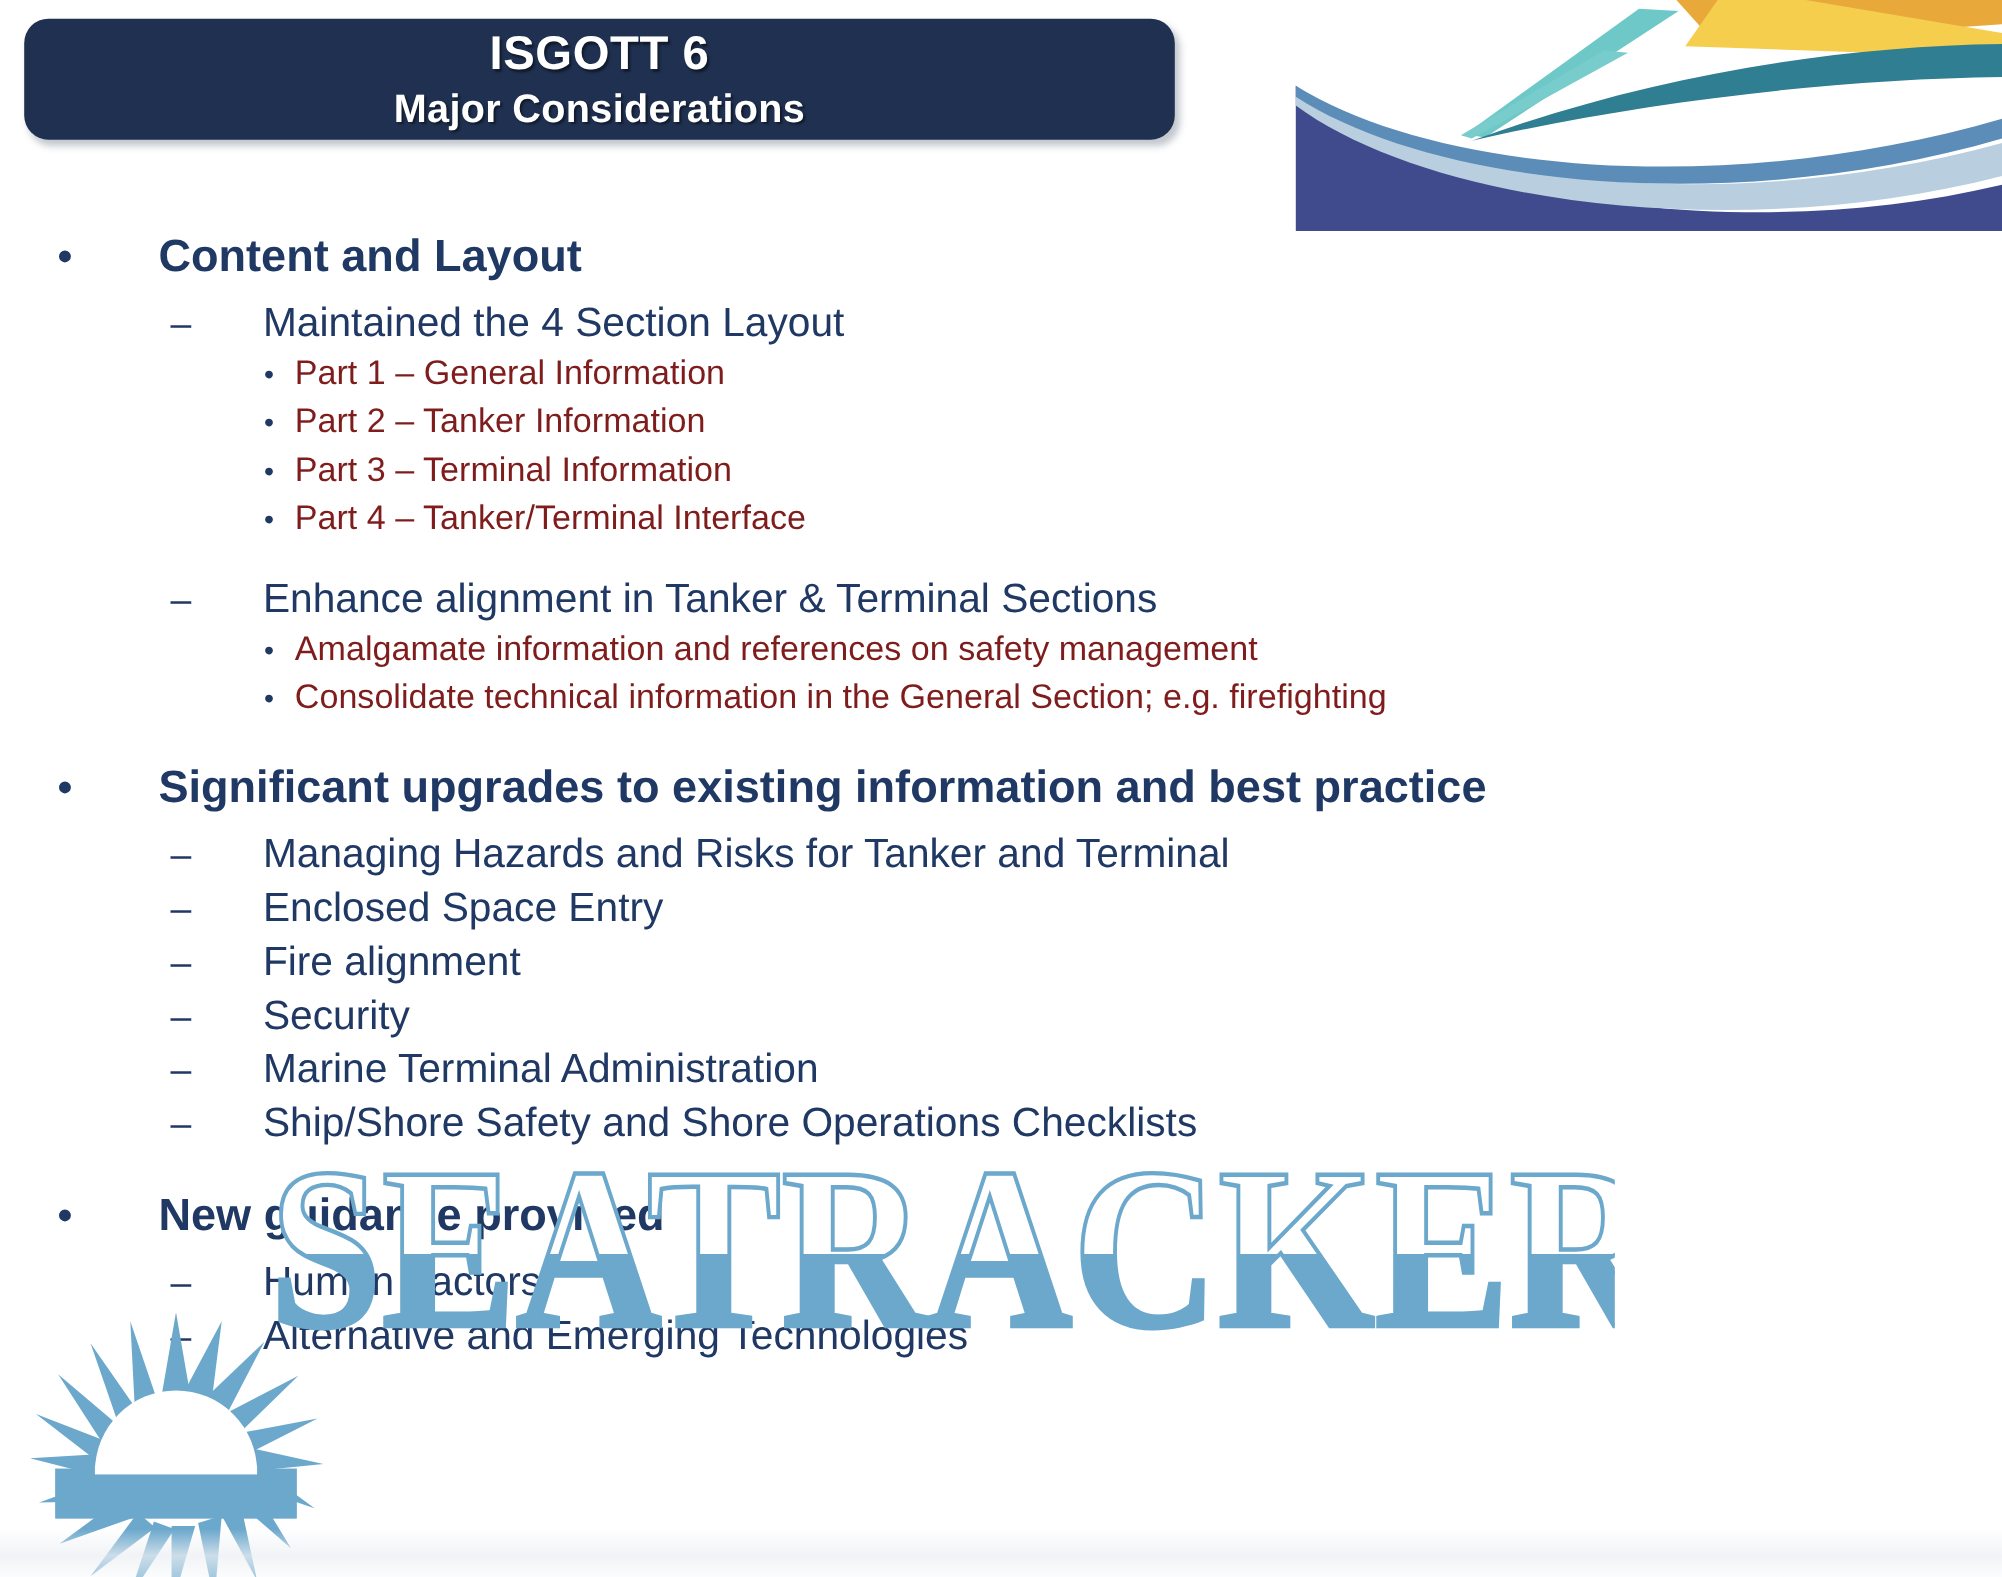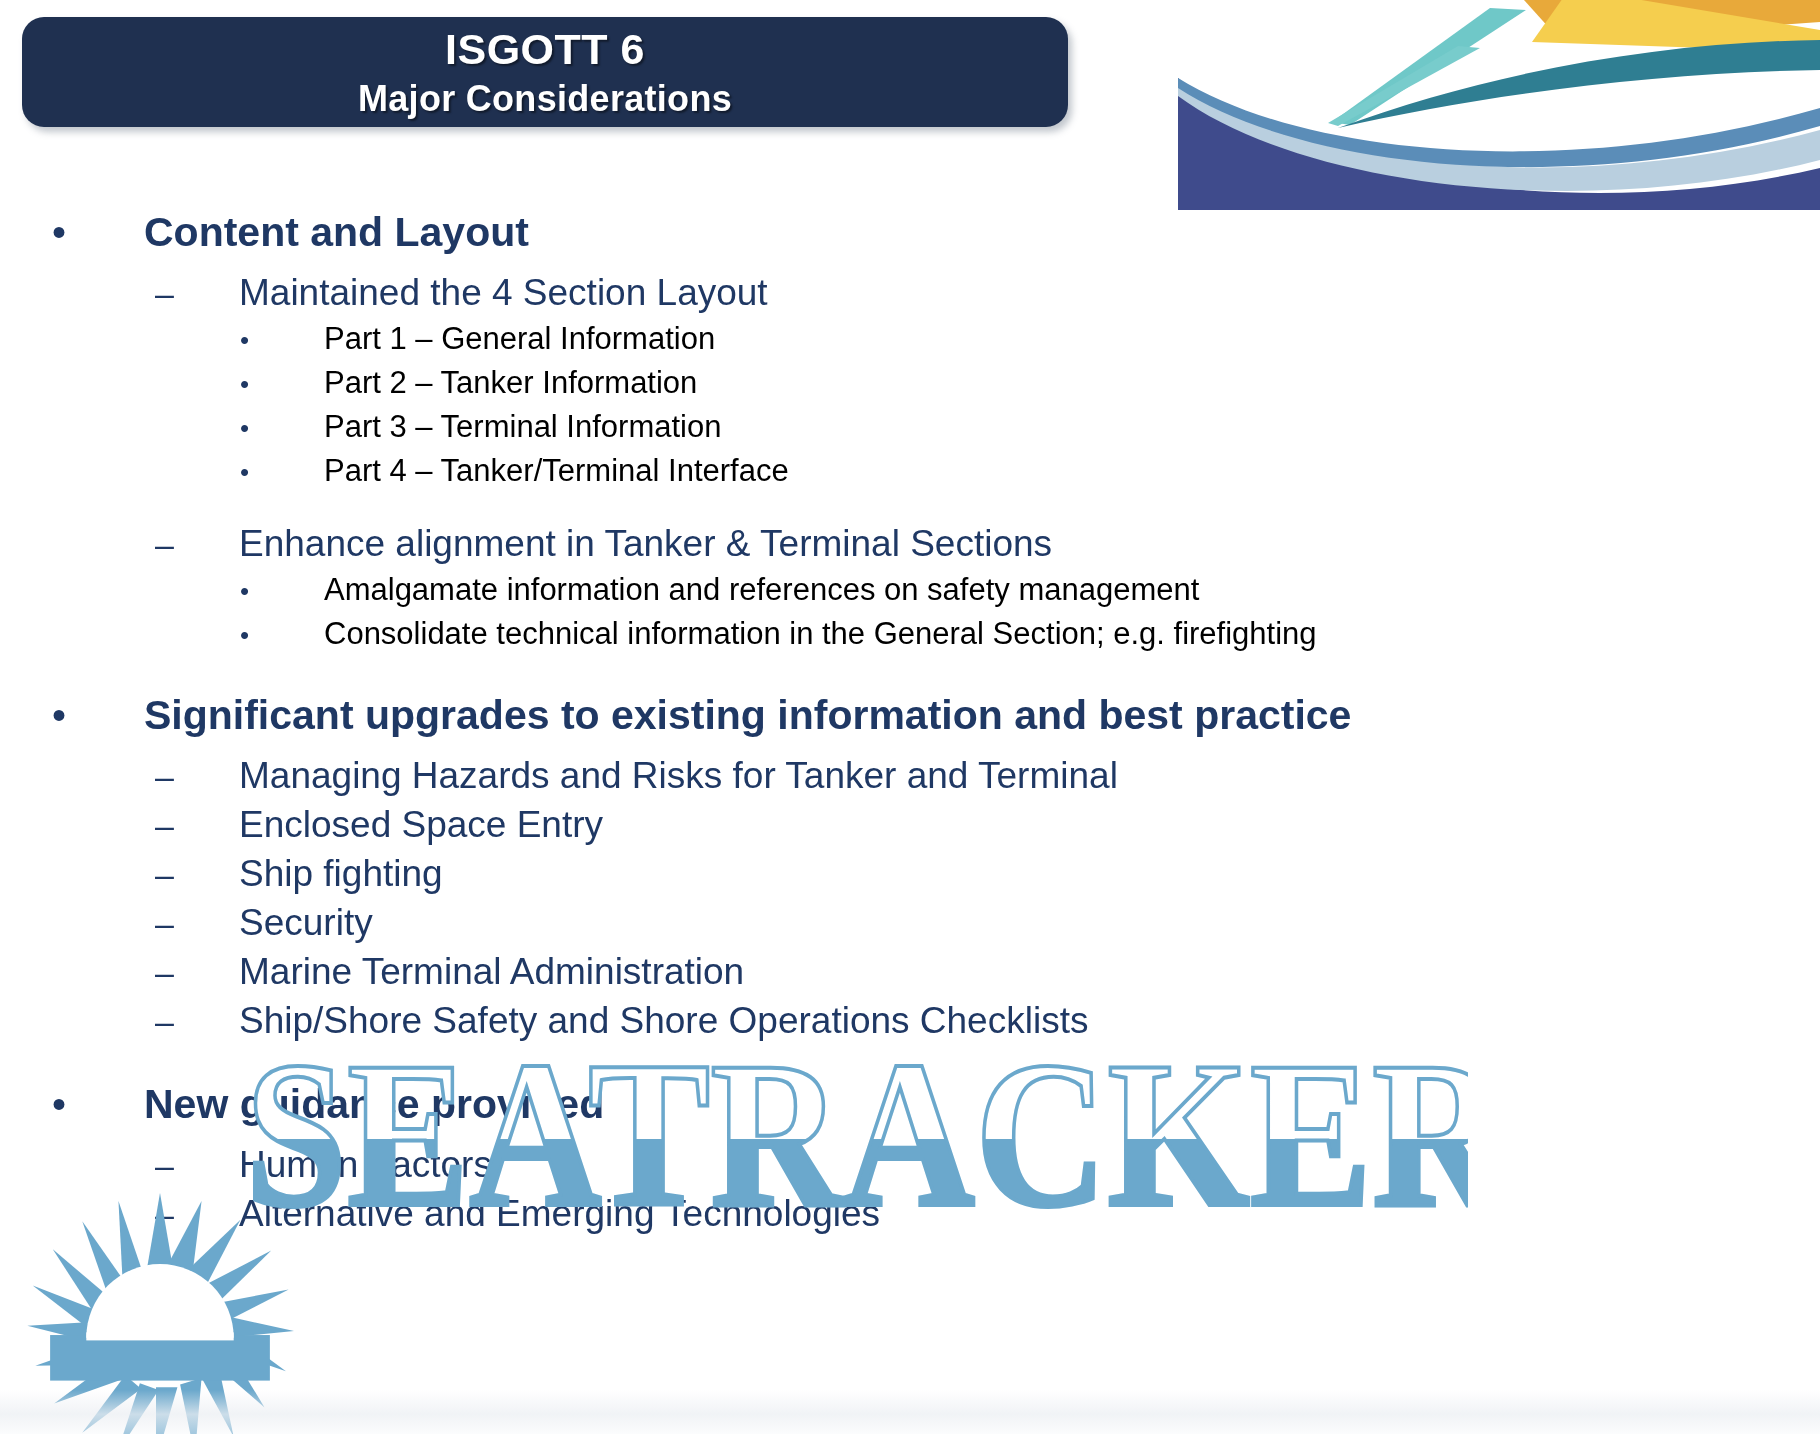--- a/index.html
+++ b/index.html
@@ -117,23 +117,22 @@
     height: 44px;
   }
   .lvl3 .marker {
     width: 28px;
     margin-left: 240px;
     font-size: 26px;
     line-height: 1;
     color: #1F3864;
   }
   .lvl3 .txt {
-    margin-left: 56px;
     font-size: 31px;
-    color: #000000;
+    color: #7f1d1d;
     line-height: 1;
   }
 
   .gap-sm { height: 26px; }
   .gap-md { height: 33px; }
 
   
   .watermark {
     position: absolute;
     left: 0;
@@ -240,21 +239,21 @@
     <div class="row lvl2">
       <span class="marker">–</span>
       <span class="txt">Managing Hazards and Risks for Tanker and Terminal</span>
     </div>
     <div class="row lvl2">
       <span class="marker">–</span>
       <span class="txt">Enclosed Space Entry</span>
     </div>
     <div class="row lvl2">
       <span class="marker">–</span>
-      <span class="txt">Ship fighting</span>
+      <span class="txt">Fire alignment</span>
     </div>
     <div class="row lvl2">
       <span class="marker">–</span>
       <span class="txt">Security</span>
     </div>
     <div class="row lvl2">
       <span class="marker">–</span>
       <span class="txt">Marine Terminal Administration</span>
     </div>
     <div class="row lvl2">

